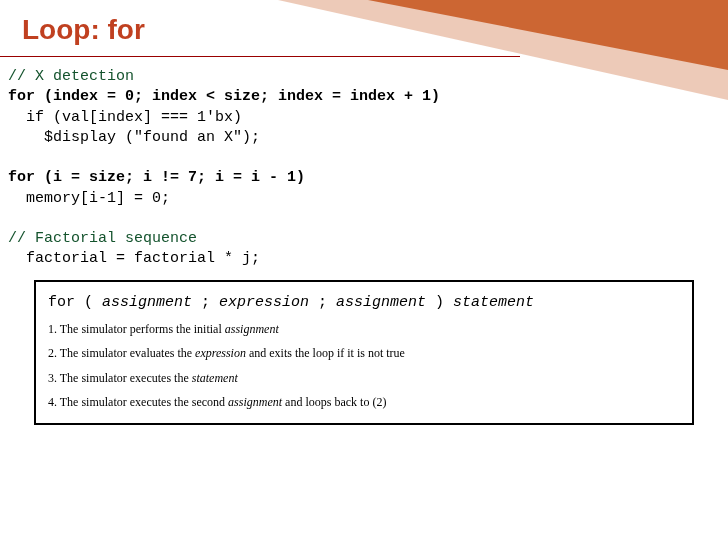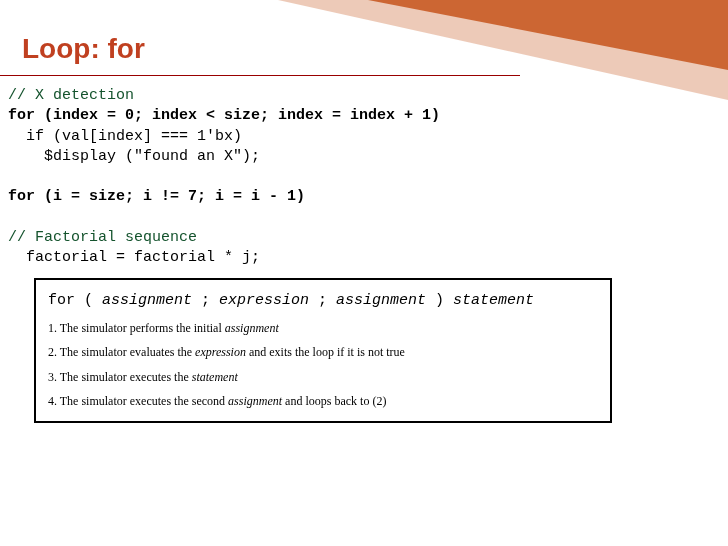--- a/index.html
+++ b/index.html
@@ -38,37 +38,36 @@
     .title {
       position: relative;
       z-index: 1;
       font-family: Verdana, sans-serif;
       font-size: 28px;
       font-weight: bold;
       color: #c04020;
       padding: 14px 0 10px 22px;
       border-bottom: 1px solid #900;
       width: 520px;
-      margin-top: 19px;
     }
     .code-block {
       font-family: "Courier New", monospace;
       font-size: 15px;
       line-height: 1.35;
       padding: 10px 0 6px 8px;
       color: #000;
     }
     .code-line {
       white-space: pre;
     }
     .comment { color: #14532d; }
     .bold { font-weight: bold; }
     .syntax-box {
       margin: 4px 0 0 34px;
-      width: 578px;
+      width: 660px;
       border: 2px solid #000;
       padding: 8px 12px 10px 12px;
       font-family: "Times New Roman", serif;
       font-size: 16px;
       line-height: 1.7;
     }
     .syntax-box .syntax-line {
       font-family: "Courier New", monospace;
       font-size: 15px;
       margin-bottom: 4px;
@@ -93,20 +92,21 @@
 
 <div class="title">Loop: for</div>
 
 <div class="code-block">
   <div class="code-line comment">// X detection</div>
   <div class="code-line bold">for (index = 0; index &lt; size; index = index + 1)</div>
   <div class="code-line">  if (val[index] === 1'bx)</div>
   <div class="code-line">    $display ("found an X");</div>
   <div class="code-line">&nbsp;</div>
   <div class="code-line bold">for (i = size; i != 7; i = i - 1)</div>
+  <div class="code-line">  memory[i-1] = 0;</div>
   <div class="code-line">&nbsp;</div>
   <div class="code-line comment">// Factorial sequence</div>
   <div class="code-line">  factorial = factorial * j;</div>
 </div>
 
 <div class="syntax-box">
   <div class="syntax-line"><span>for ( </span><span class="it">assignment</span><span> ; </span><span class="it">expression</span><span> ; </span><span class="it">assignment</span><span> ) </span><span class="it">statement</span></div>
   <div class="steps">
     <div class="step"><span>1.   The simulator performs the initial </span><span class="it">assignment</span></div>
     <div class="step"><span>2.   The simulator evaluates the </span><span class="it">expression</span><span> and exits the loop if it is not true</span></div>

